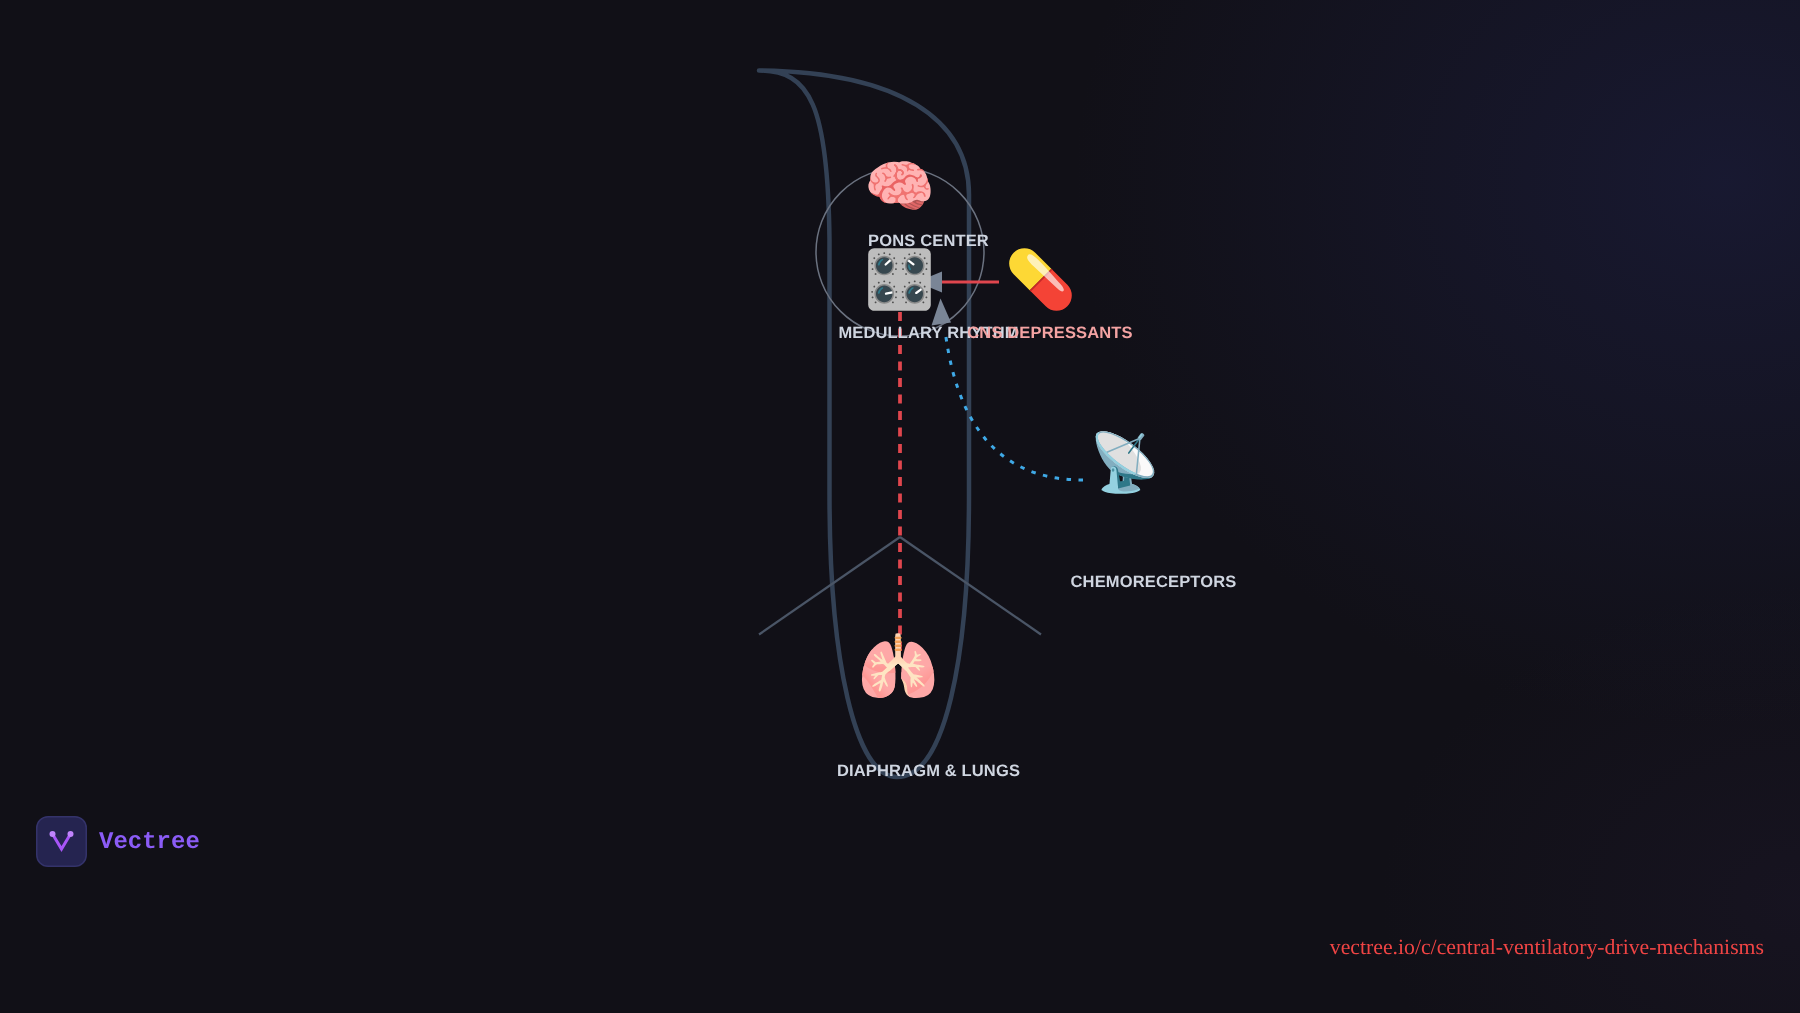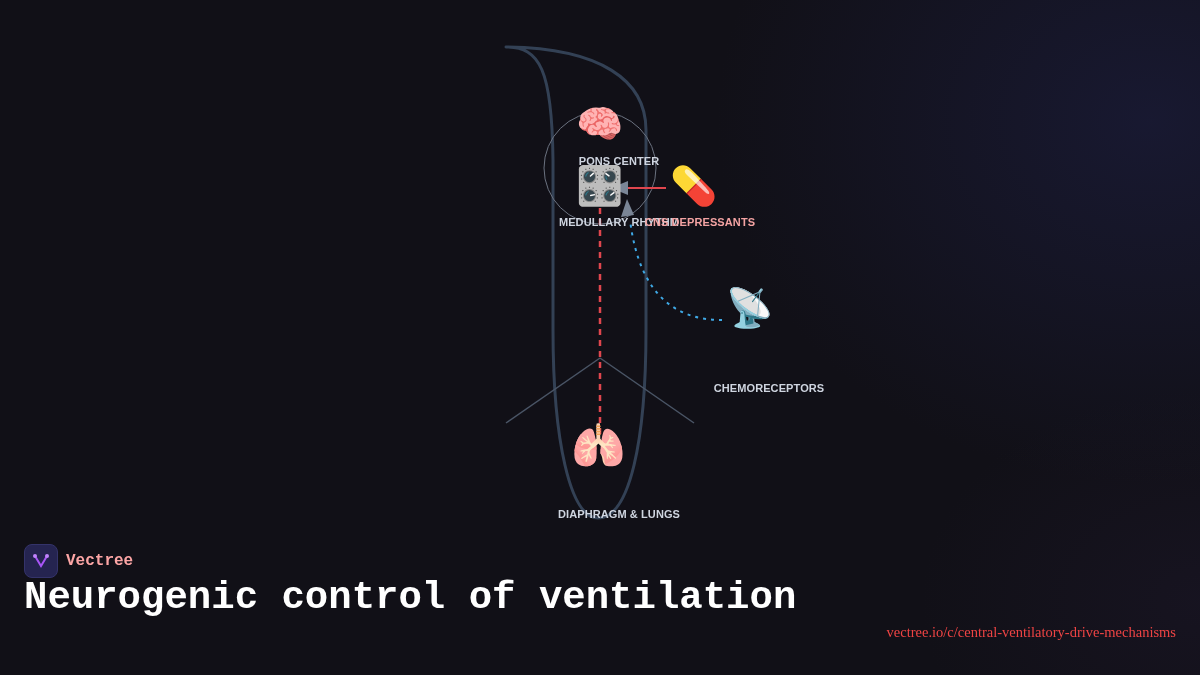--- a/index.html
+++ b/index.html
@@ -25,21 +25,21 @@
     position: absolute; transform: translate(-50%, -50%);
     font-size: 38px; line-height: 1;
     font-family: "DejaVu Sans", sans-serif;
   }
   .brand { position: absolute; left: 24px; top: 544px; display: flex; align-items: center; gap: 8px; }
   .brand-logo {
     width: 34px; height: 34px; border-radius: 8px; background: #252450;
     border: 1px solid #34336a; box-sizing: border-box;
     display: flex; align-items: center; justify-content: center;
   }
-  .brand-name { font-family: "Liberation Mono", monospace; font-weight: bold; font-size: 16px; color: #fca5a5; }
+  .brand-name { font-family: "Liberation Mono", monospace; font-weight: bold; font-size: 16px; color: #8b5cf6; }
   .title {
     position: absolute; left: 24px; top: 582px;
     font-family: "Liberation Mono", monospace; font-weight: bold;
     font-size: 39px; line-height: 33px; color: #ffffff; margin: 0;
   }
   .url {
     position: absolute; right: 24px; top: 624px;
     font-family: Liberation Serif, serif; font-size: 14.5px; color: #ef4444;
   }
 </style>
@@ -86,16 +86,16 @@
     <svg width="20" height="20" viewBox="0 0 20 20">
       <path d="M4 5 L10 15 L16 5" fill="none" stroke="#a855f7" stroke-width="2" stroke-linecap="round"></path>
       <circle cx="4" cy="5" r="2" fill="#c084fc"></circle>
       <circle cx="16" cy="5" r="2" fill="#c084fc"></circle>
     </svg>
   </div>
   <span class="brand-name">Vectree</span>
 </div>
 
 <h1 class="title">
-  <span>Neurogenic control of ventilation</span><br>
+  <br>
 </h1>
 
 <div class="url">vectree.io/c/central-ventilatory-drive-mechanisms</div>
 
 </body></html>

